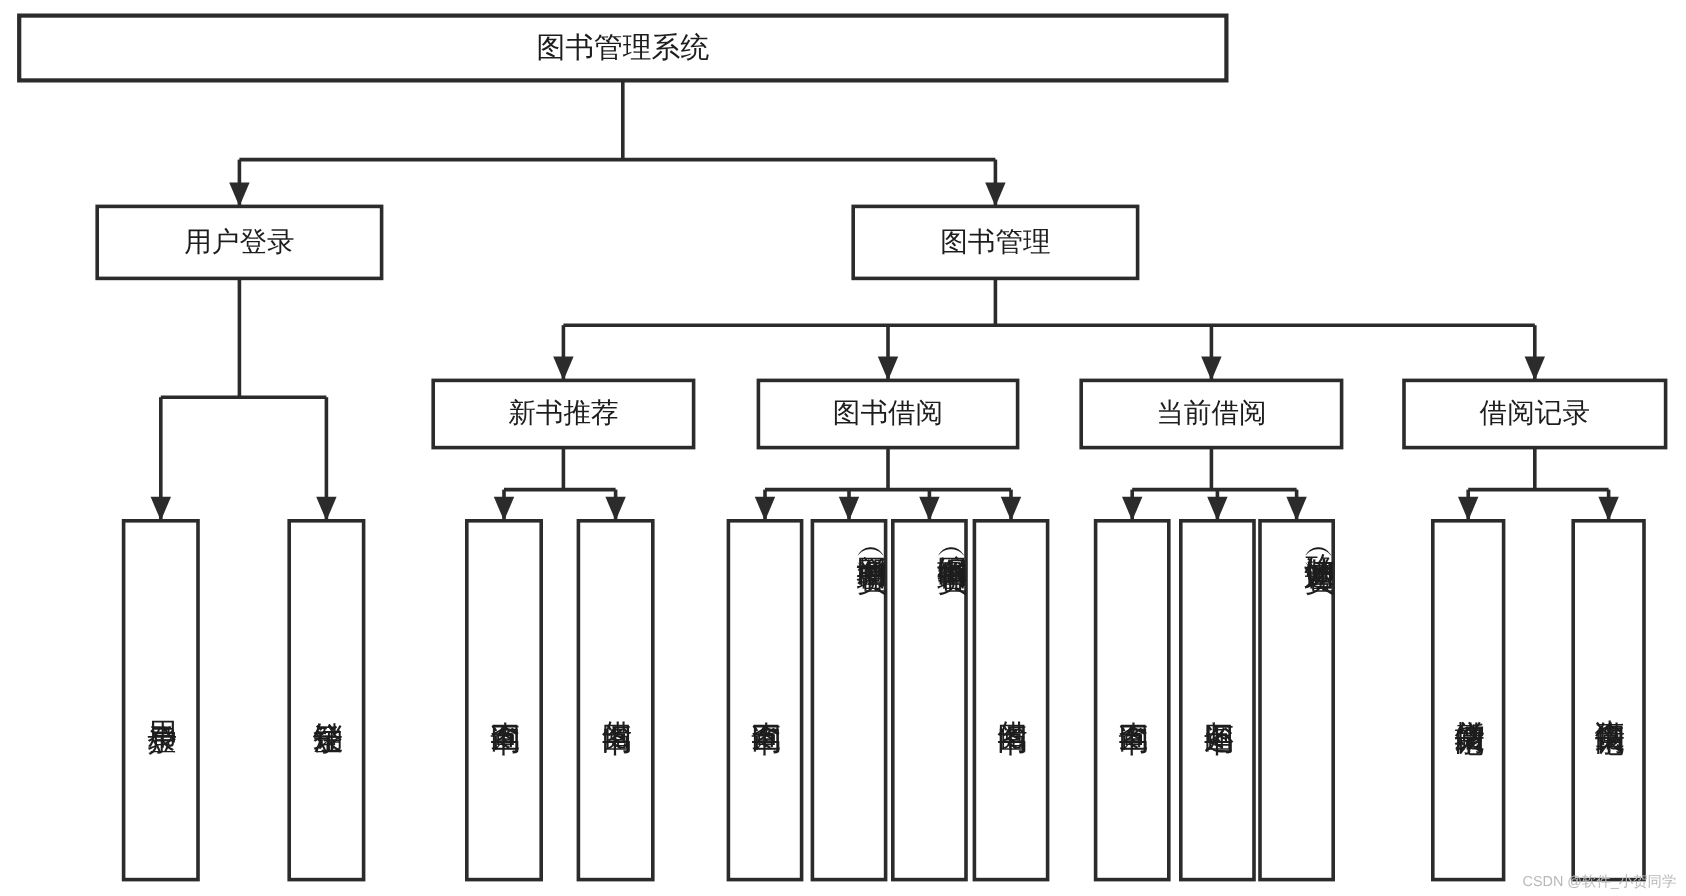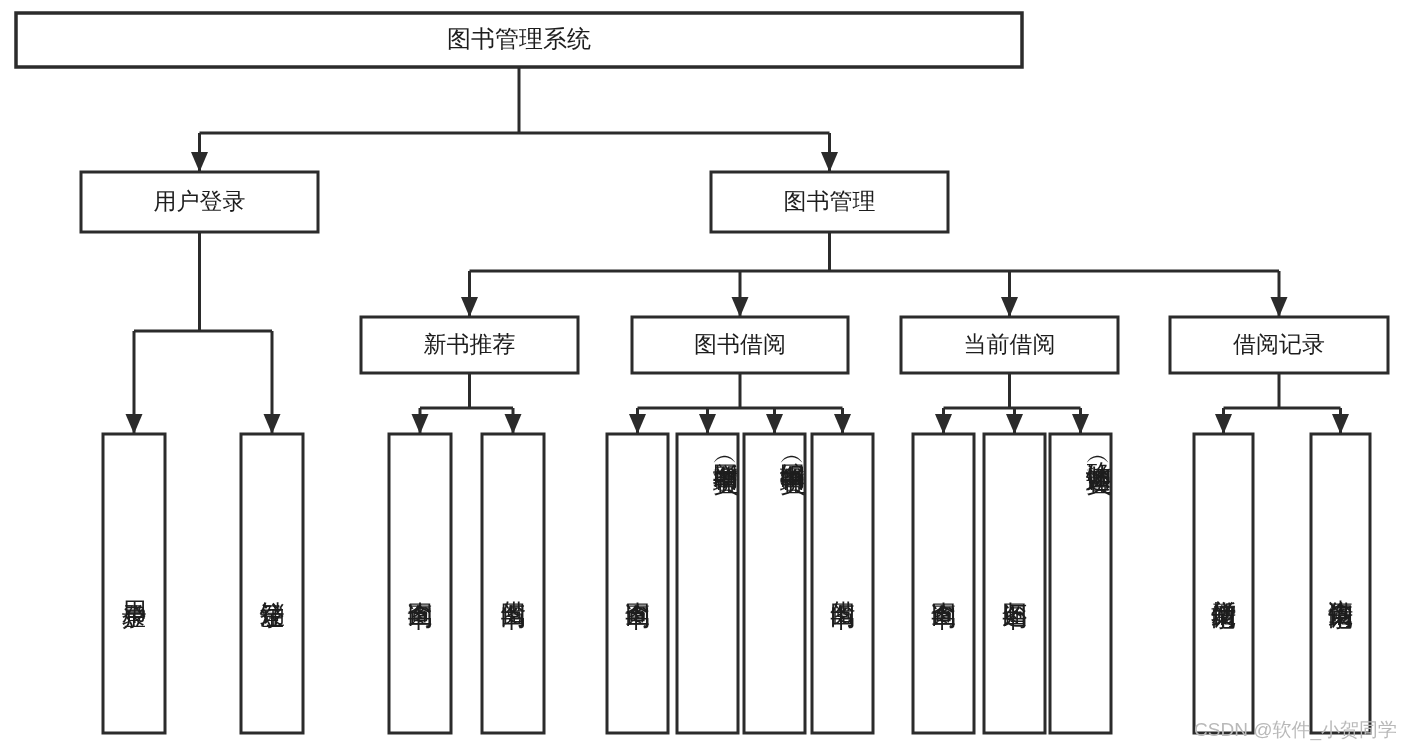--- a/index.html
+++ b/index.html
@@ -65,21 +65,21 @@
     letter-spacing: 1.5px;
     white-space: nowrap;
     text-align: center;
     pointer-events: none;
   }
   .watermark {
     position: absolute;
     right: 8px;
     bottom: 4px;
     font-family: "Liberation Sans", "DejaVu Sans", sans-serif;
-    font-size: 19px;
+    font-size: 12px;
     color: #b9b9b9;
     white-space: nowrap;
   }
 </style>
 </head>
 <body>
 
 <div id="diagram-root">
 
   <svg class="diagram-canvas" viewBox="0 0 1405 747">

